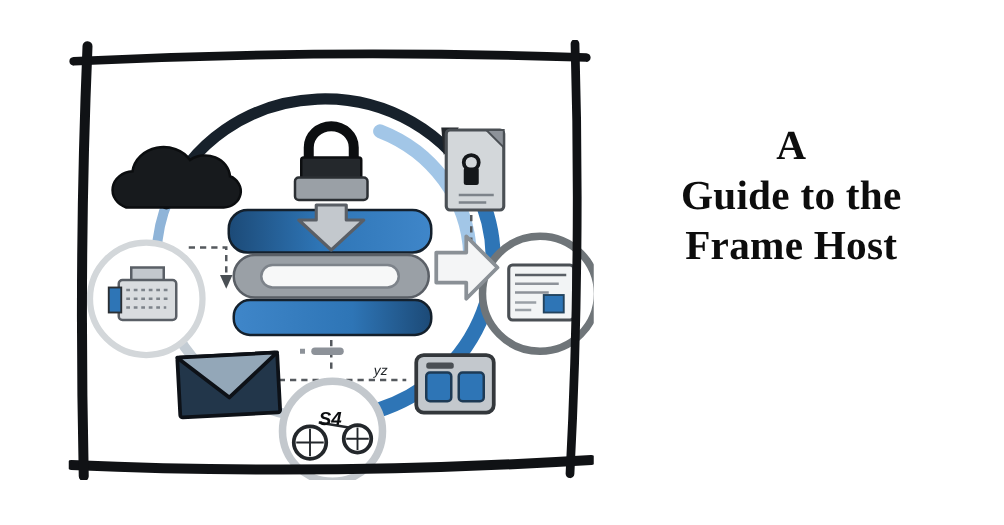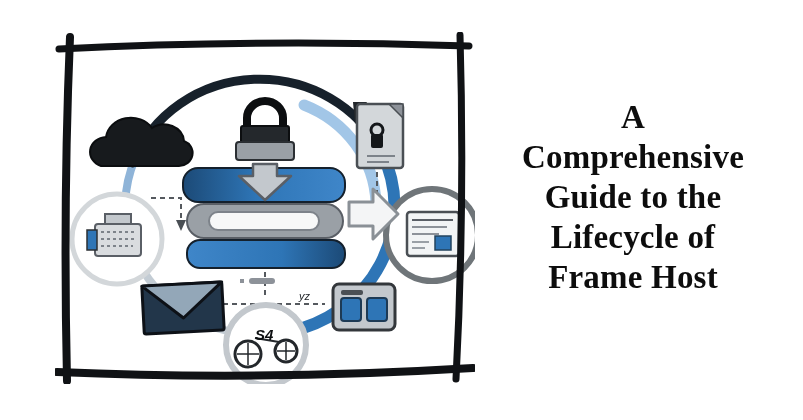--- a/index.html
+++ b/index.html
@@ -143,19 +143,17 @@
         <path d="M4,17 Q205,7 414,14" stroke-width="7"></path>
         <path d="M405,3 Q410,175 401,347" stroke-width="7"></path>
         <path d="M418,336 Q205,349 2,340" stroke-width="8"></path>
         <path d="M12,349 Q8,170 15,5" stroke-width="8"></path>
       </g>
     </svg>
   </div>
 
   <div class="title-block">
     <div class="title-line">A</div>
-    <div class="title-line">Comprehensive</div>
     <div class="title-line">Guide to the</div>
-    <div class="title-line">Lifecycle of</div>
     <div class="title-line">Frame Host</div>
   </div>
 
 </div>
 
 </body></html>

